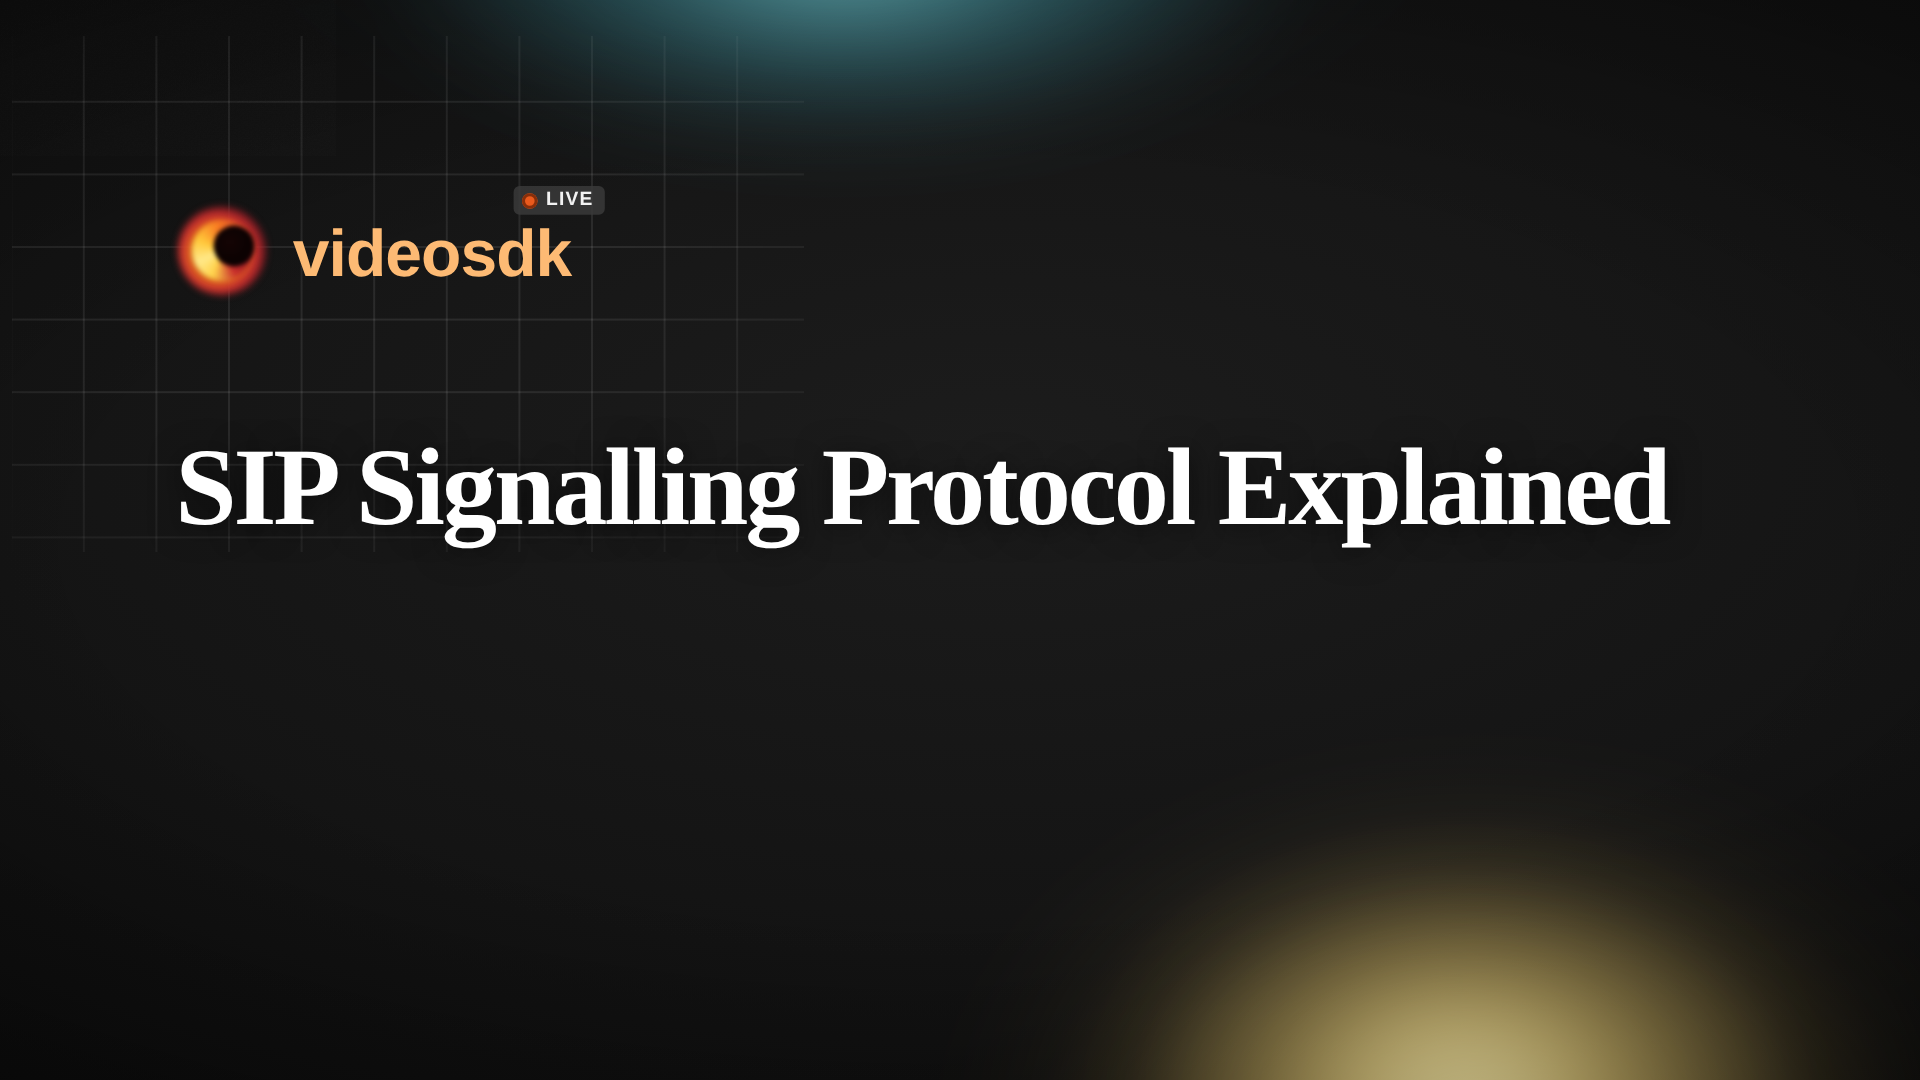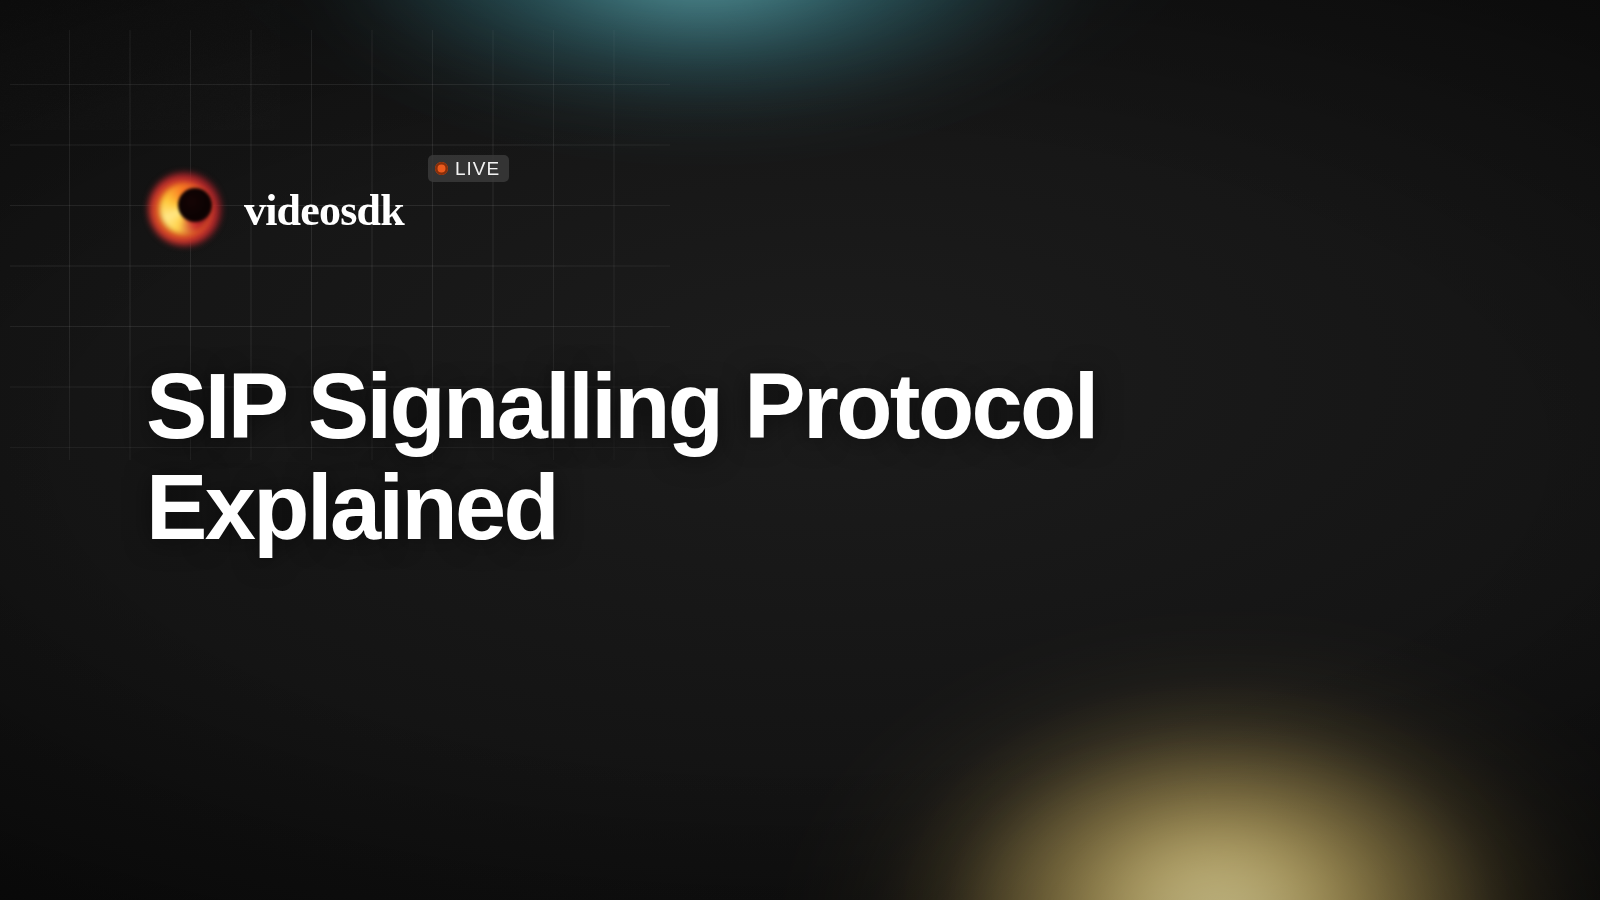--- a/index.html
+++ b/index.html
@@ -178,26 +178,26 @@
   .logo-mark .core {
     position: absolute;
     left: 30px; top: 16px;
     width: 34px; height: 34px;
     border-radius: 50%;
     background: radial-gradient(circle at 40% 40%, #150404 0%, #0b0202 55%, #140404 100%);
     filter: blur(1.6px);
   }
 
   .wordmark {
-    font-size: 44px;
+    font-size: 55px;
     font-weight: 700;
     letter-spacing: -0.8px;
-    color: #ffffff;
+    color: #fdba74;
     line-height: 1;
-    font-family: Liberation Serif, serif;
+    font-family: Liberation Sans, sans-serif;
     position: relative;
     top: 2px;
   }
 
   .live-badge {
     position: absolute;
     left: 428px;
     top: 155px;
     display: inline-flex;
     align-items: center;
@@ -208,34 +208,34 @@
   }
   .live-dot {
     width: 13px;
     height: 13px;
     border-radius: 50%;
     background: #ea5a1d;
     box-shadow: inset 0 0 0 2.5px rgba(130,44,10,0.95);
     flex: 0 0 auto;
   }
   .live-label {
-    font-size: 19px;
-    font-weight: 400;
+    font-size: 16px;
+    font-weight: 700;
     letter-spacing: 1.0px;
     color: #f2f2f2;
     line-height: 1;
     font-family: "Liberation Sans", sans-serif;
   }
 
   .headline {
     position: absolute;
     left: 146px;
     top: 294px;
     width: 1290px;
-    font-family: Liberation Sans, sans-serif;
+    font-family: Liberation Serif, serif;
     font-size: 92px;
     font-weight: 700;
     line-height: 1.10;
     letter-spacing: -2.6px;
     color: #ffffff;
     text-shadow: 0 2px 26px rgba(0,0,0,0.55);
   }
 
   .subhead {
     position: absolute;

